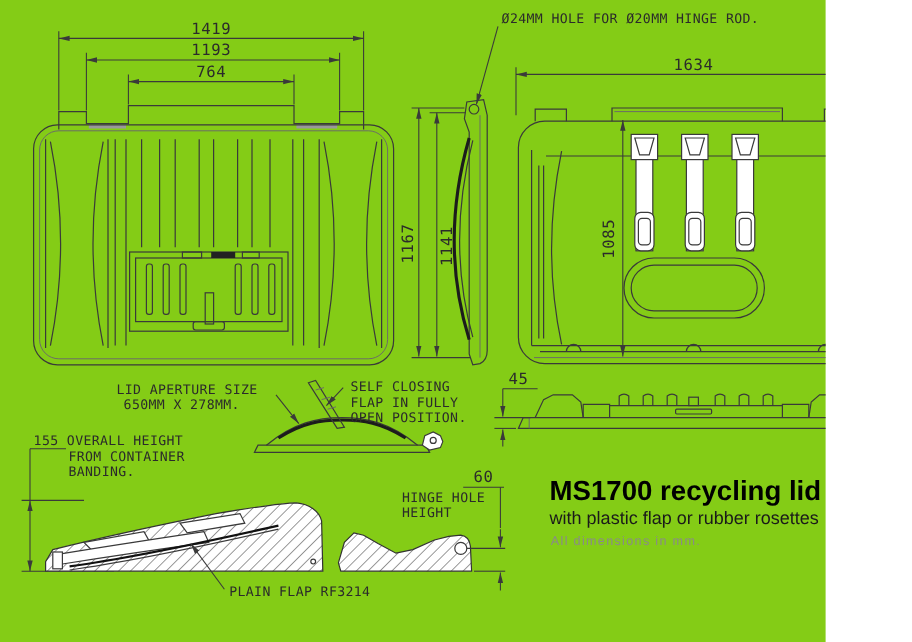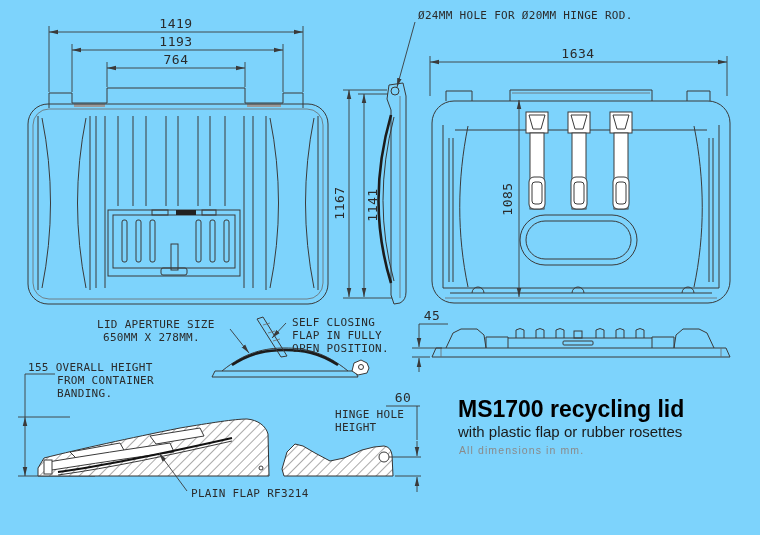--- a/index.html
+++ b/index.html
@@ -1,16 +1,16 @@
 <!DOCTYPE html>
 <html><head>
 <meta charset="utf-8">
 <style>
   html,body{margin:0;padding:0;background:#ffffff;}
-  #canvas{position:relative;width:760px;height:535px;background:#7dd3fc;overflow:hidden;
+  #canvas{position:relative;width:688px;height:535px;background:#84cc16;overflow:hidden;
           font-family:"Liberation Sans",sans-serif;}
   svg{display:block;}
   .ln{stroke:#3a3a3a;stroke-width:1;fill:none;}
   .lnthin{stroke:#6a6a6a;stroke-width:.8;fill:none;}
   .lnw{stroke:#3a3a3a;stroke-width:1;fill:#ffffff;}
   .hatched{stroke:#333333;stroke-width:1;fill:url(#hatch);}
   .thick{stroke:#1c1c1c;stroke-width:2.6;fill:none;}
   .shade{stroke:#9a9a9a;stroke-width:3;fill:none;}
   .dimln{stroke:#3a3a3a;stroke-width:.9;fill:none;}
   .cad{font:11px "DejaVu Sans Mono","Liberation Mono",monospace;fill:#2b2b2b;letter-spacing:.3px;}

